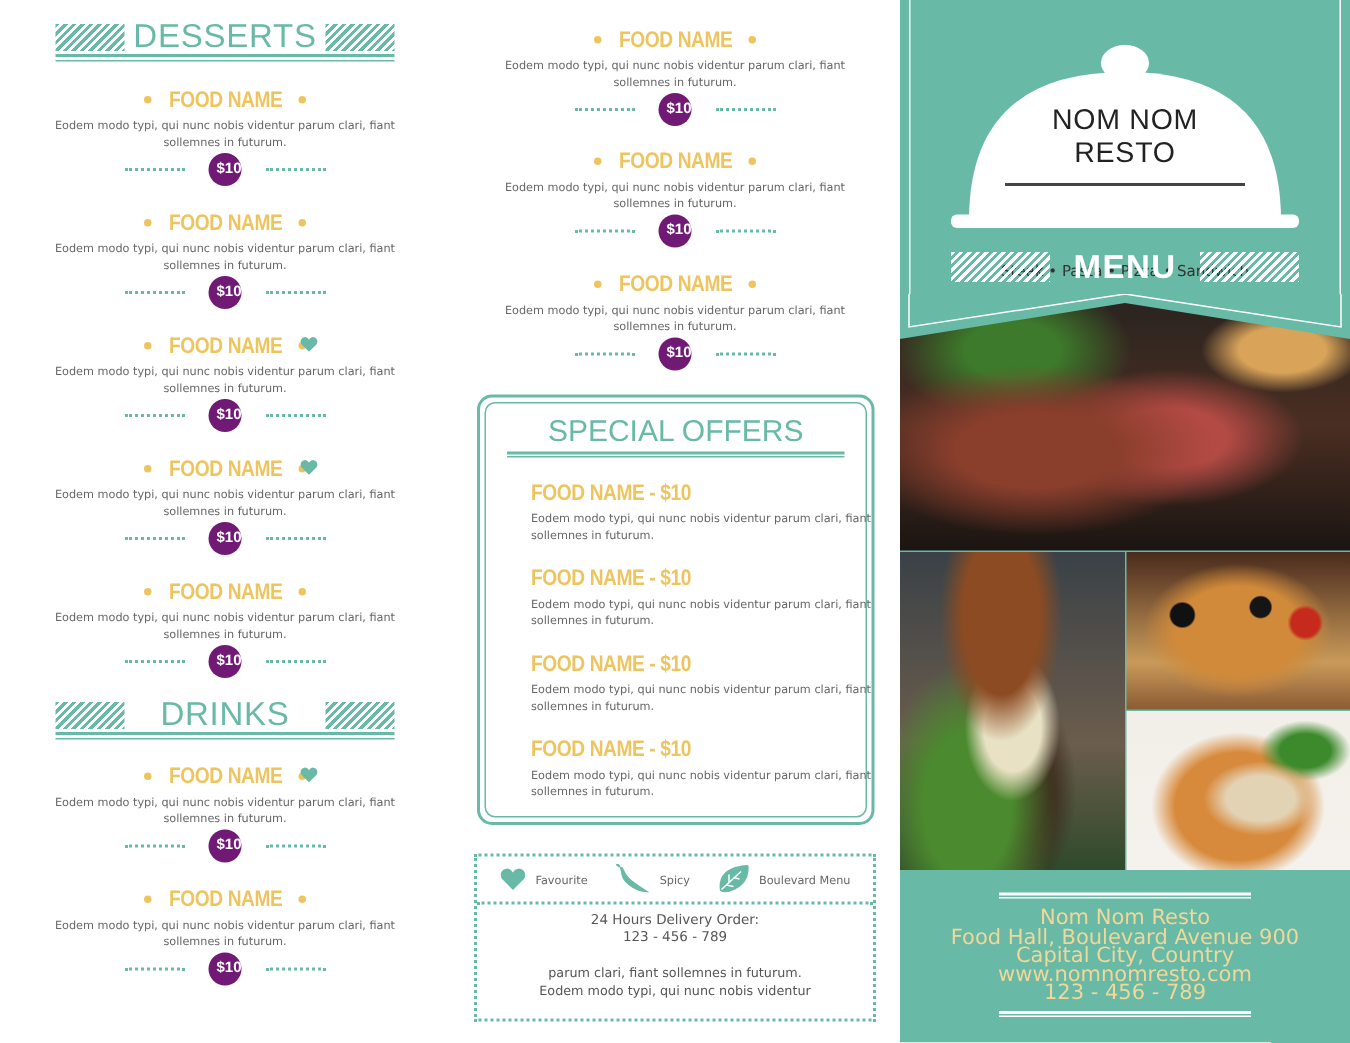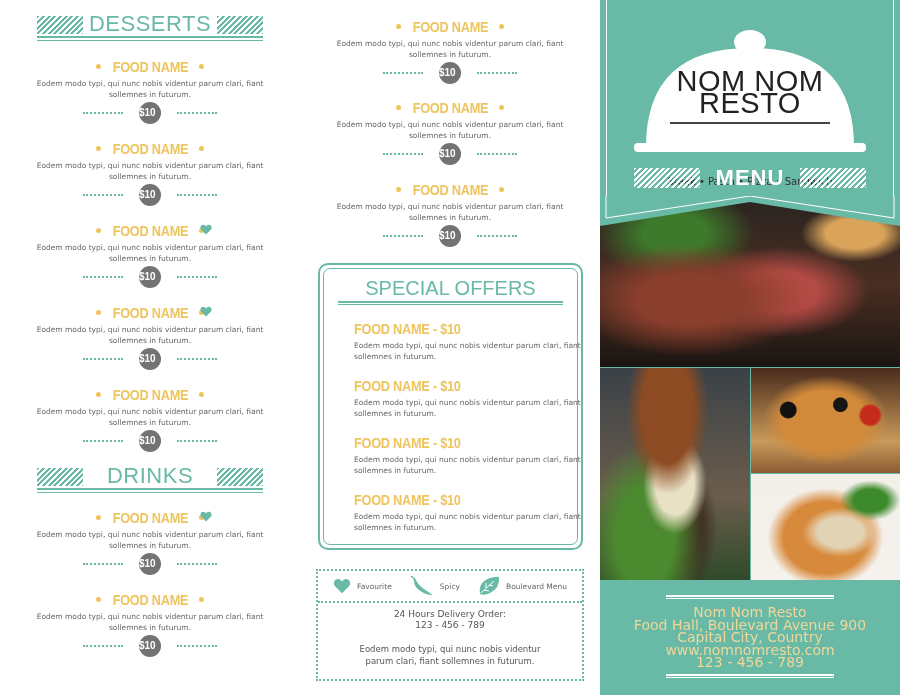--- a/index.html
+++ b/index.html
@@ -28,22 +28,22 @@
   .item .dot { width: 5px; height: 5px; border-radius: 50%; background: #eec45f; display: inline-block; margin: 0 5px; }
   .item .name { font-family: "Liberation Sans", sans-serif; font-size: 15px; font-weight: bold; color: #eec45f;
     letter-spacing: -0.3px; transform: scaleX(0.85); display: inline-block; }
   .item .heart { position: absolute; left: 161px; top: 4px; width: 12px; height: 11px; }
   .item .desc { font-size: 7.5px; line-height: 11px; color: #666; margin-top: 2px; padding: 0 4px; }
   .item .price-row { position: relative; height: 22px; margin-top: 2px; }
   .item .price-row .dash { position: absolute; top: 10px; height: 0; border-top: 2px dotted #68b9a6; width: 40px; }
   .item .price-row .dash.l { left: 63px; }
   .item .price-row .dash.r { left: 157px; }
   .item .price { position: absolute; left: 119px; top: 0; width: 22px; height: 22px; border-radius: 50%;
-    background: #737373; color: #fff; font-family: "Liberation Sans", sans-serif; font-size: 10px; font-weight: bold;
-    line-height: 22px; text-align: left; }
+    background: #701a75; color: #fff; font-family: "Liberation Sans", sans-serif; font-size: 10px; font-weight: bold;
+    line-height: 22px; text-align: right; }
 
   
   #special-box { position: absolute; left: 318px; top: 263px; width: 265px; height: 287px;
     border: 2px solid #68b9a6; border-radius: 10px; }
   #special-box::before { content: ""; position: absolute; inset: 3px; border: 1px solid #68b9a6; border-radius: 7px; }
   #special-title { position: absolute; left: 0; right: 0; top: 12px; text-align: center;
     font-family: "Liberation Sans", sans-serif; font-size: 20px; color: #68b9a6; }
   #special-rule { position: absolute; left: 18px; right: 18px; top: 36px; height: 4px;
     border-top: 2px solid #68b9a6; border-bottom: 1px solid #68b9a6; }
   .offer { position: absolute; left: 34px; width: 230px; }
@@ -57,21 +57,21 @@
     display: flex; align-items: center; justify-content: space-around; padding: 0 6px; }
   .legend-item { display: flex; align-items: center; gap: 6px; font-size: 7.5px; color: #666; }
   #delivery { position: absolute; left: 0; right: 0; top: 38px; text-align: center; font-size: 9px; color: #555; line-height: 11px; }
   #legend-desc { position: absolute; left: 0; right: 0; top: 72px; text-align: center; font-size: 8.5px; color: #555; line-height: 12px; }
 
   
   #right-frame { position: absolute; left: 6px; top: 0; right: 6px; height: 220px;
     border-left: 1px solid #ffffff; border-right: 1px solid #ffffff; }
   #cloche { position: absolute; left: 34px; top: 30px; width: 232px; height: 124px; }
   #resto-name { position: absolute; left: 0; right: 0; top: 70px; text-align: center;
-    font-family: "Liberation Sans", sans-serif; font-size: 29px; line-height: 22px; color: #222; letter-spacing: 0.5px; }
+    font-family: "Liberation Sans", sans-serif; font-size: 19px; line-height: 22px; color: #222; letter-spacing: 0.5px; }
   #name-rule { position: absolute; left: 70px; width: 160px; top: 122px; height: 0; border-top: 2px solid #444; }
   #tagline { position: absolute; left: 0; right: 0; top: 130px; text-align: center; font-size: 10px; color: #333; margin-top: 46px; }
   #menu-bar { position: absolute; left: 34px; width: 232px; top: 168px; height: 21px; }
   #menu-bar .stripes { position: absolute; top: 0; width: 66px; height: 20px;
     background: repeating-linear-gradient(135deg, #ffffff 0 2px, transparent 2px 4px); }
   #menu-bar .stripes.l { left: 0; }
   #menu-bar .stripes.r { right: 0; }
   #menu-label { position: absolute; left: 0; right: 0; top: -3px; text-align: center;
     font-family: "Liberation Sans", sans-serif; font-weight: bold; font-size: 22px; color: #ffffff; letter-spacing: 1px; }
 
@@ -361,22 +361,22 @@
         <path d="M3 17 L16 5 M8 12 L8 7 M11 9 L15 10 M6 14 L11 15" stroke="#fff" stroke-width="1" fill="none"></path>
       </svg>
       <span>Boulevard Menu</span>
     </div>
   </div>
   <div id="delivery">
     <div>24 Hours Delivery Order:</div>
     <div>123 - 456 - 789</div>
   </div>
   <div id="legend-desc">
+    <div>parum clari, fiant sollemnes in futurum.</div>
     <div>Eodem modo typi, qui nunc nobis videntur</div>
-    <div>parum clari, fiant sollemnes in futurum.</div>
   </div>
 </div>
 
 <div class="panel" id="panel-right">
   <div id="right-frame"></div>
 
   <svg id="cloche" viewBox="0 0 232 124">
     <ellipse cx="116" cy="12" rx="16" ry="12" fill="#fff"></ellipse>
     <path d="M12 117 Q12 18 116 18 Q220 18 220 117 Z" fill="#fff"></path>
     <rect x="0" y="113" width="232" height="9" rx="4" fill="#fff"></rect>

